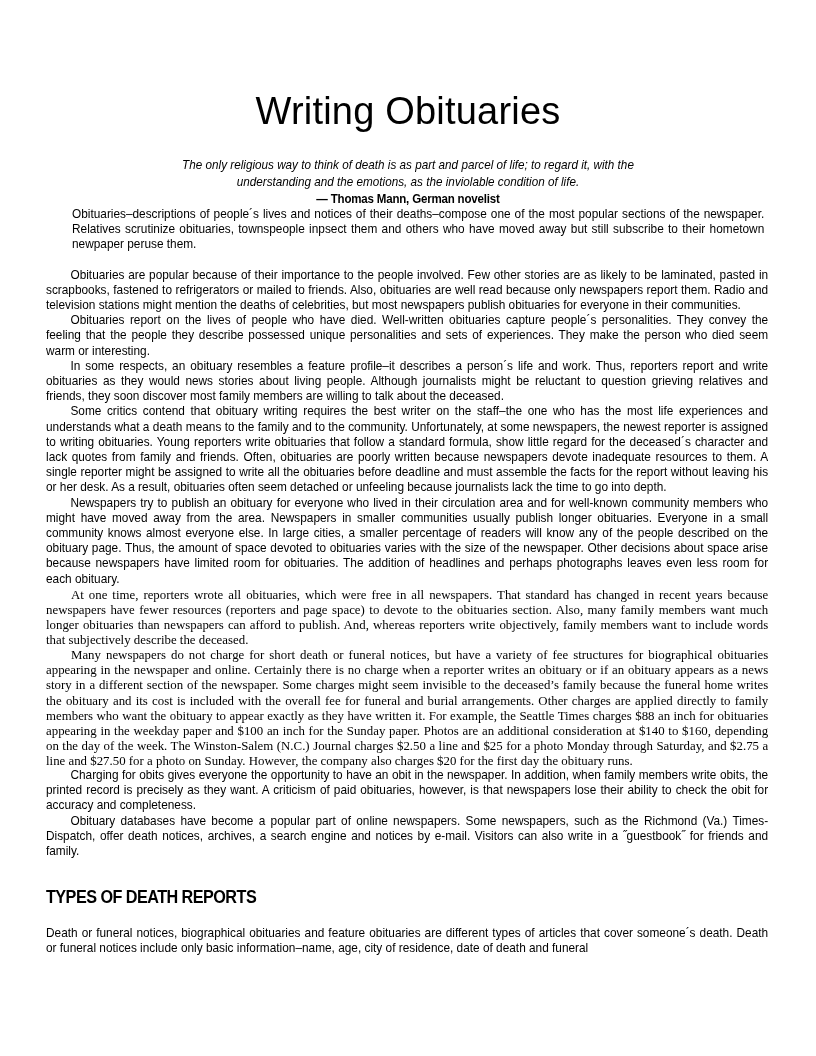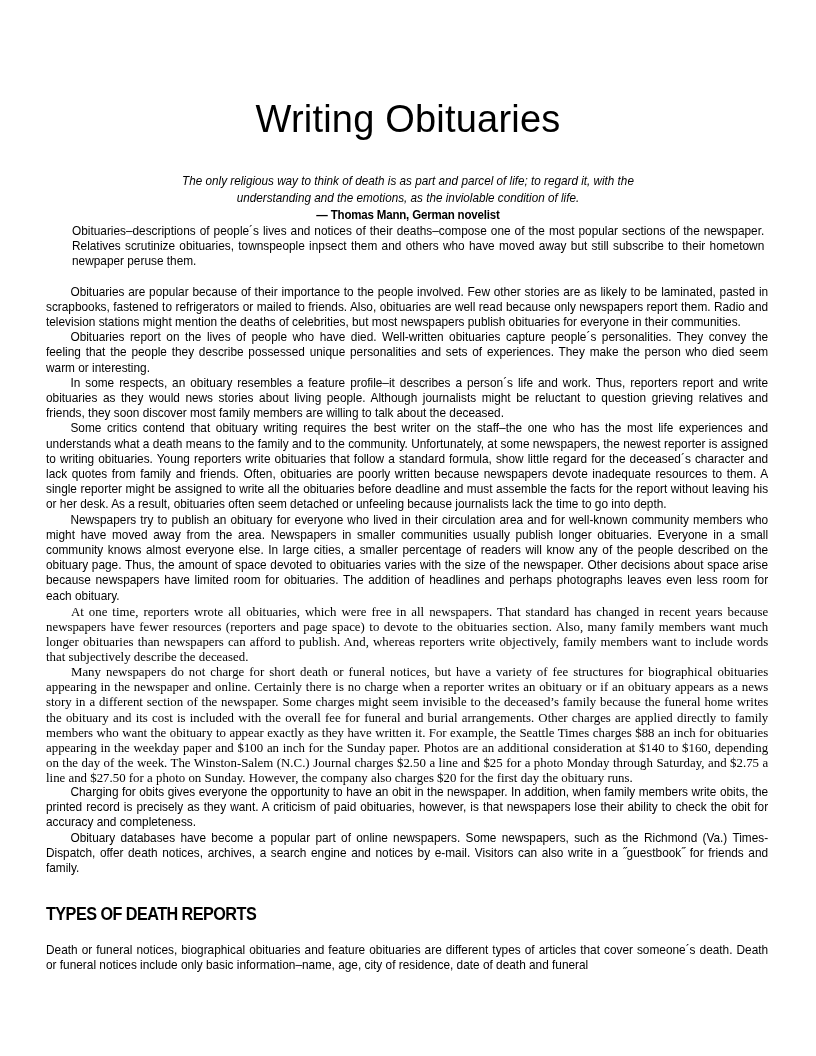--- a/index.html
+++ b/index.html
@@ -21,21 +21,21 @@
     box-sizing: border-box;
     background: #ffffff;
   }
 
   .doc-title {
     text-align: center;
     font-family: "Liberation Sans", sans-serif;
     font-size: 38px;
     font-weight: normal;
     letter-spacing: 0.2px;
-    margin: 12px;
+    margin: 4px;
     padding-top: 88px;
     line-height: 1.05;
   }
 
   .epigraph {
     margin: 0;
     padding-top: 21px;
     text-align: center;
     font-family: "Liberation Sans", sans-serif;
     font-style: italic;
@@ -53,21 +53,21 @@
     font-weight: bold;
     font-size: 12.4px;
     letter-spacing: -0.2px;
     padding-top: 1px;
   }
 
   .body-block {
     position: absolute;
     left: 46px;
     right: 48px;
-    top: 212px;
+    top: 203px;
   }
 
   p.para {
     margin: 0;
     text-align: justify;
     font-family: "Liberation Sans", sans-serif;
     font-size: 12.6px;
     line-height: 15.2px;
     transform: scaleX(0.94);
     transform-origin: left top;

